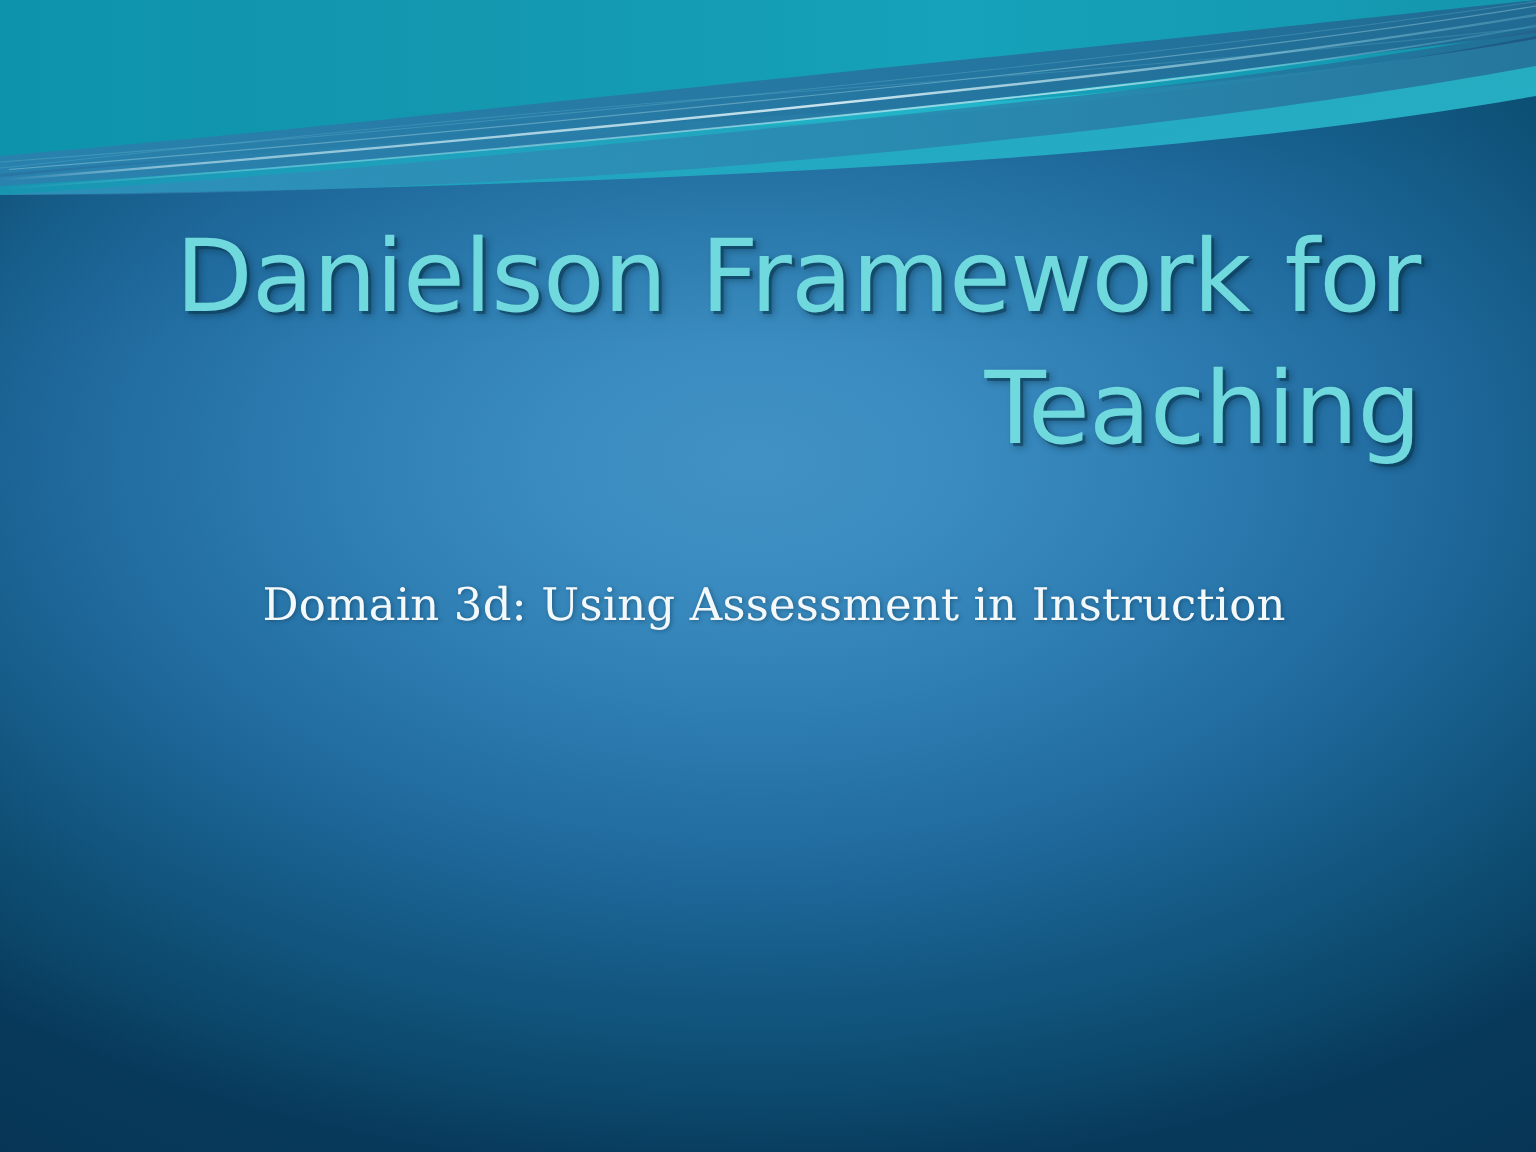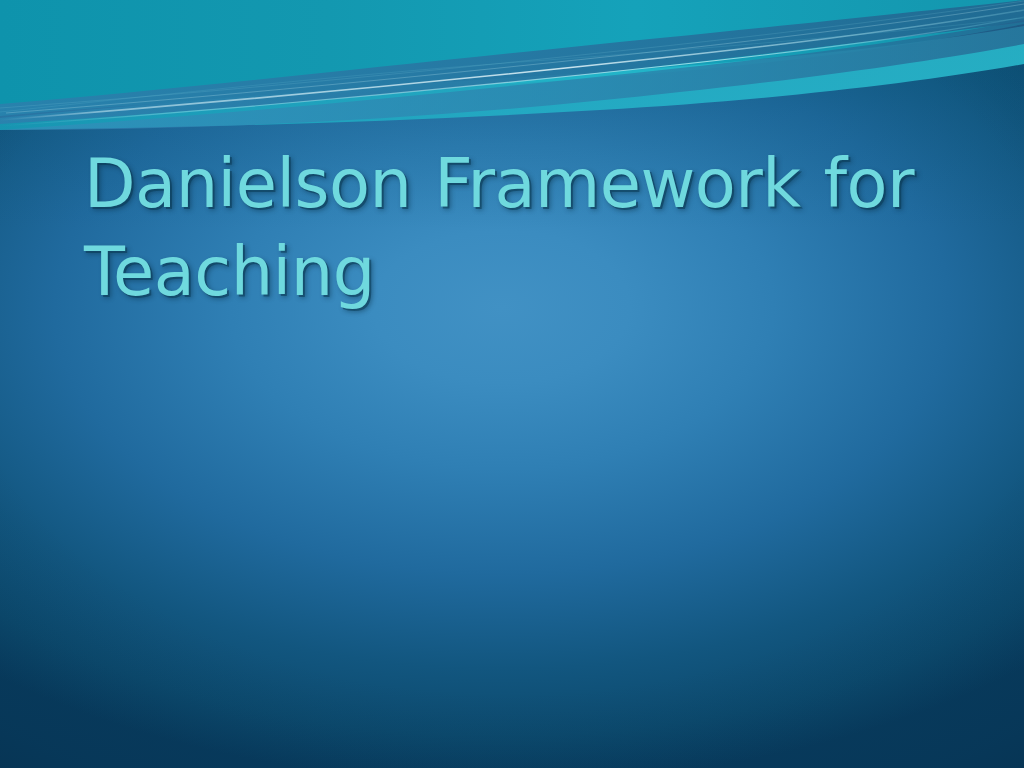--- a/index.html
+++ b/index.html
@@ -57,23 +57,24 @@
     left: 0; top: 0;
     width: 1024px;
     height: 130px;
     overflow: hidden;
   }
   .waves svg { display: block; }
 
   
   .title-box {
     position: absolute;
-    left: 84px;
+    left: 99px;
     top: 140px;
     width: 848px;
+    text-align: right;
   }
   .title {
     margin: 0;
     font-family: "DejaVu Sans", sans-serif;
     font-size: 67px;
     line-height: 1.32;
     font-weight: 400;
     letter-spacing: -0.5px;
     color: #6fd9de;
     text-shadow:
@@ -170,14 +171,17 @@
 
         <path d="M0,112 C150,96 330,76 520,62 C700,49 880,34 1024,18" fill="none" stroke="#7FD3E4" stroke-width="0.7" opacity="0.20"></path>
       </g>
     </svg>
   </div>
 
   <div class="title-box">
     <h1 class="title">Danielson Framework for Teaching</h1>
   </div>
 
+  <div class="subtitle-box">
+    <p class="subtitle">Domain 3d: Using Assessment in Instruction</p>
+  </div>
 
 </div>
 
 </body></html>

